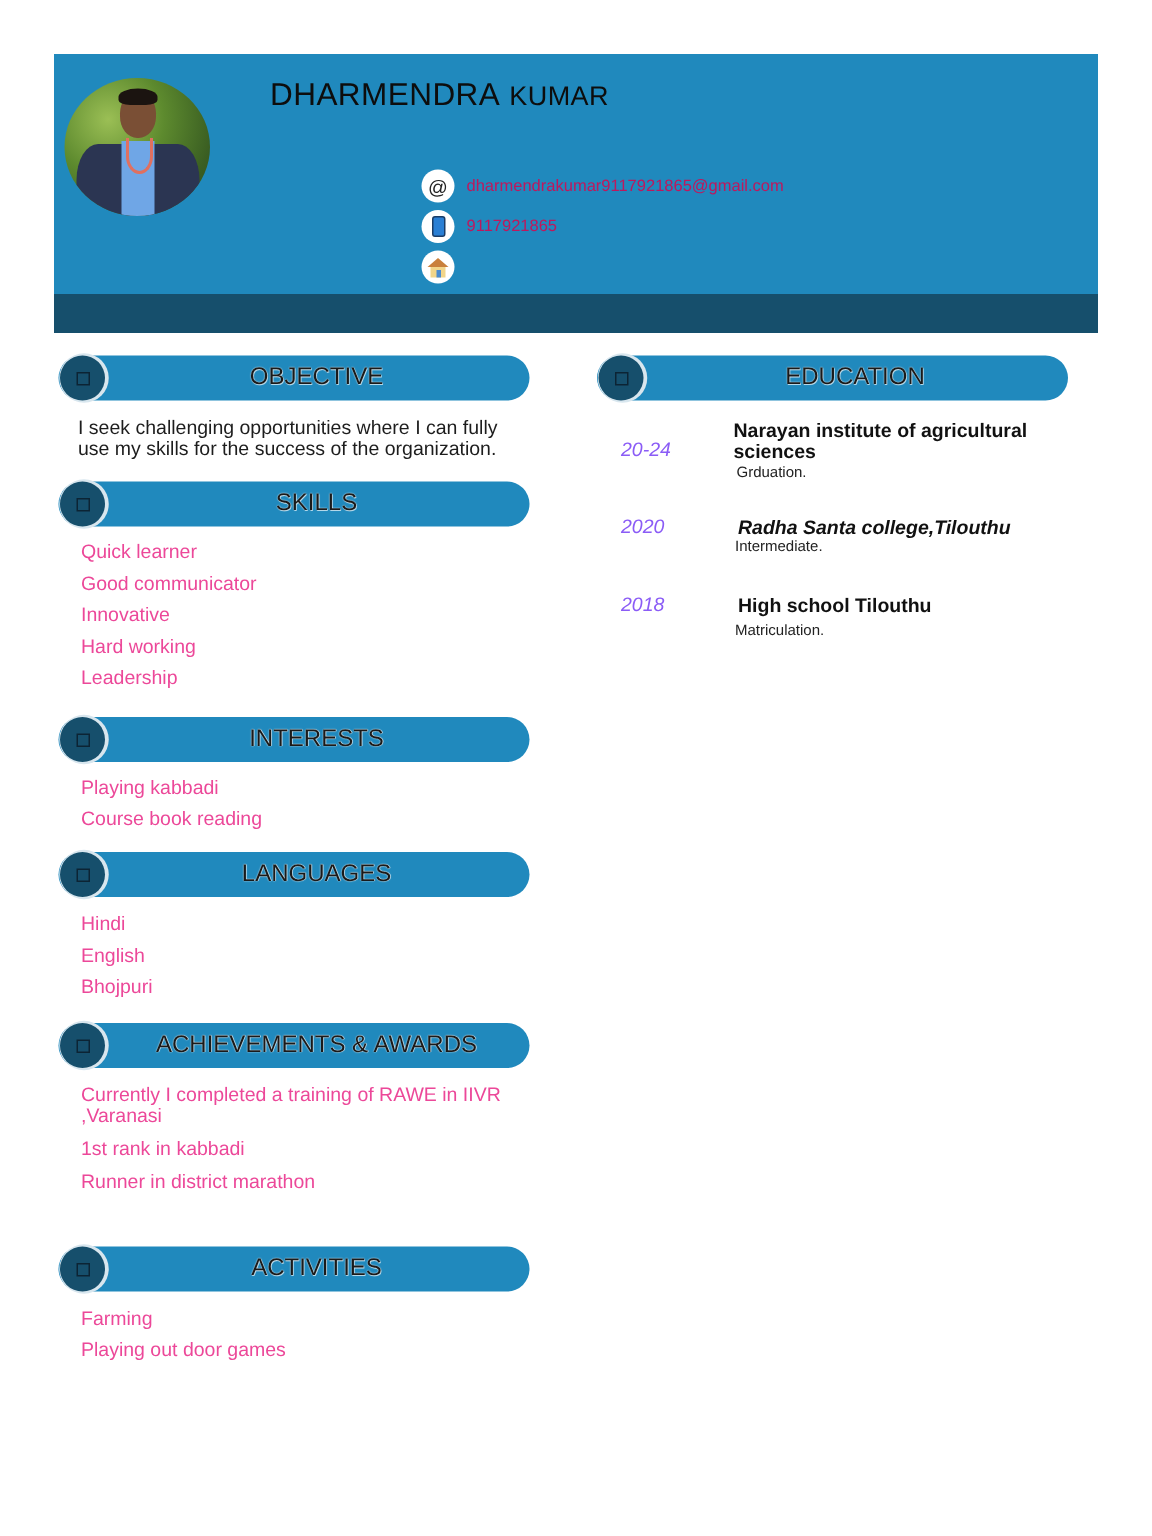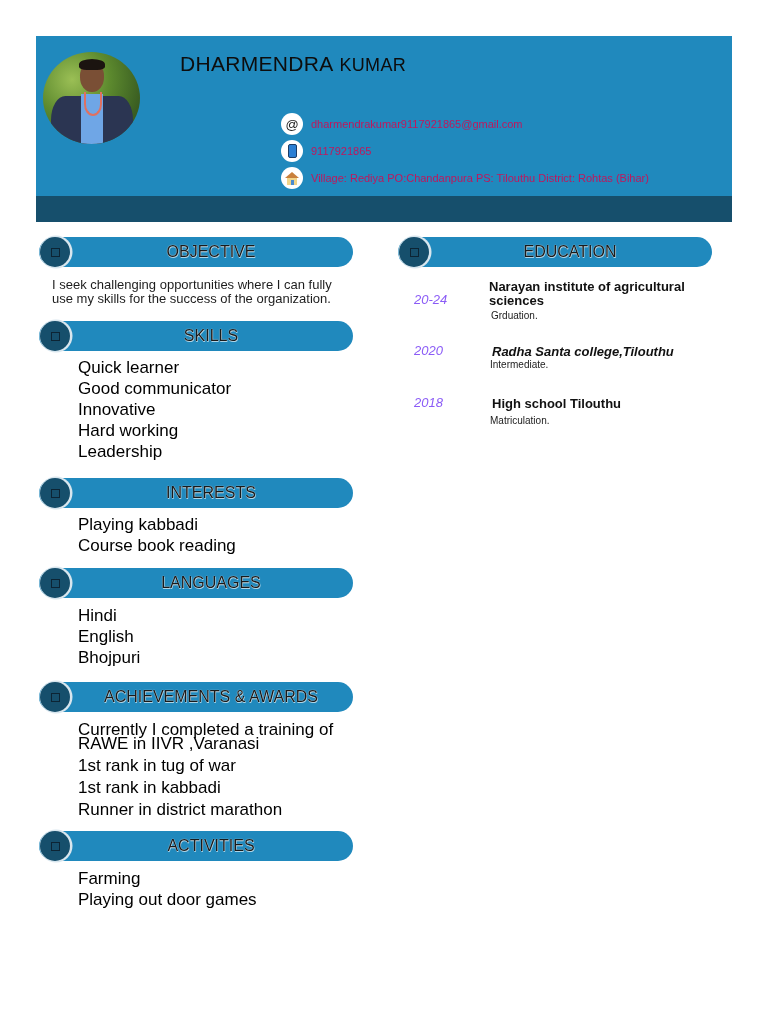--- a/index.html
+++ b/index.html
@@ -86,21 +86,21 @@
   }
   .section-bar .title {
     position:absolute; left:30px; right:0; top:0; height:30px; line-height:30px;
     text-align:center; font-size:16px; color:#1a1a1a;
     text-shadow: 0 0 1px #ffffff, 0.5px 0.5px 0 rgba(255,255,255,0.6);
   }
   .text-block {
     position:absolute; font-size:13px; color:#1d1d1d; line-height:14px;
   }
   .list { position:absolute; margin:0; padding:0; list-style:none; }
-  .list li { font-size:17px; color:#000000; height:21px; line-height:21px;margin-left:24px; }
+  .list li { font-size:13px; color:#ec4899; height:21px; line-height:21px; }
   .ach li { height:22px; line-height:22px; }
   .ach li.two { height:auto; line-height:14px; padding-top:4px; padding-bottom:4px; }
 
   .edu-year {
     position:absolute; left:414px; font-size:13px; font-style:italic; color:#8b5cf6;
   }
   .edu-school {
     position:absolute; font-size:13px; font-weight:bold; color:#111; line-height:14px;
     width:200px;
   }
@@ -138,21 +138,20 @@
   <span class="contact-text">9117921865</span>
 </div>
 <div class="contact-row" style="top:167px;">
   <span class="contact-icon">
     <span class="house-glyph">
         <span class="roof"></span>
         <span class="body"></span>
         <span class="door"></span>
       </span>
   </span>
-  <span class="contact-text">Village: Rediya PO:Chandanpura PS: Tilouthu District: Rohtas (Bihar)</span>
 </div>
 
 <div class="section-bar" style="left:39px; top:237px;">
   <div class="knob">
       <div class="sq"></div>
     </div>
   <div class="title">OBJECTIVE</div>
 </div>
 <div class="text-block" style="left:52px; top:278px; width:300px; ">I seek challenging opportunities where I can fully use my skills for the success of the organization.</div>
 
@@ -194,21 +193,20 @@
 </ul>
 
 <div class="section-bar" style="left:39px; top:682px;">
   <div class="knob">
       <div class="sq"></div>
     </div>
   <div class="title">ACHIEVEMENTS &amp; AWARDS</div>
 </div>
 <ul class="list ach" style="left:54px; top:719px; width:295px;">
   <li class="two">Currently I completed a training of RAWE in IIVR ,Varanasi</li>
-  <li>1st rank in tug of war</li>
   <li>1st rank in kabbadi</li>
   <li>Runner in district marathon</li>
 </ul>
 
 <div class="section-bar" style="left:39px; top:831px;">
   <div class="knob">
       <div class="sq"></div>
     </div>
   <div class="title">ACTIVITIES</div>
 </div>

